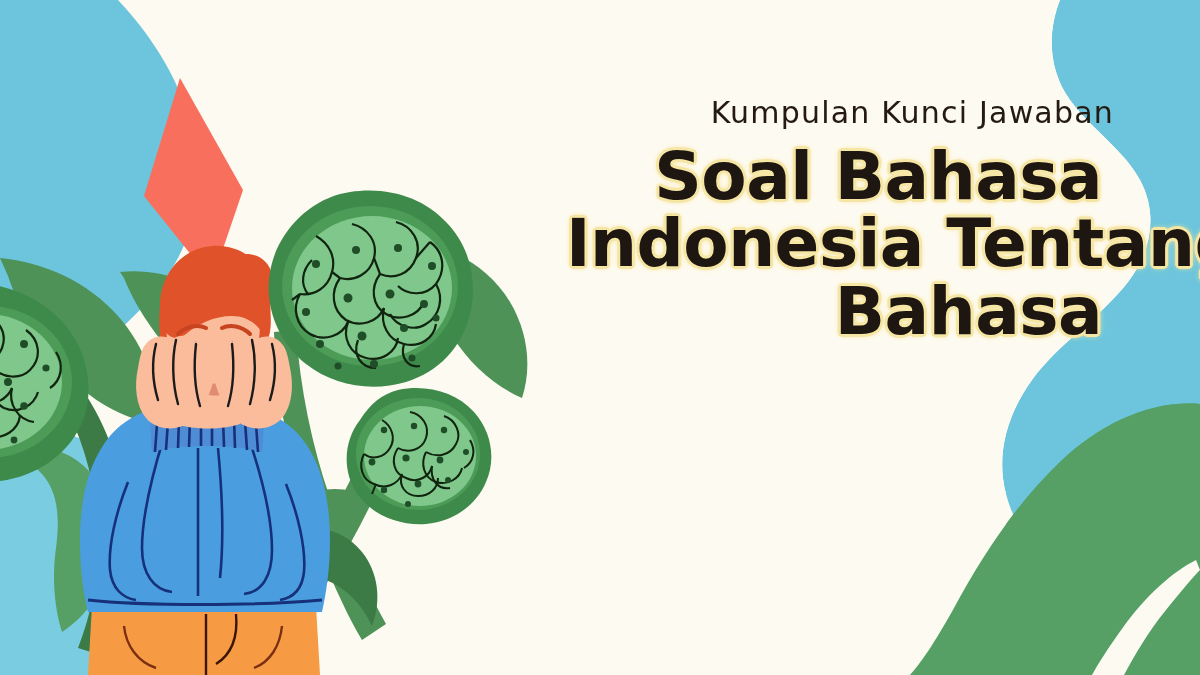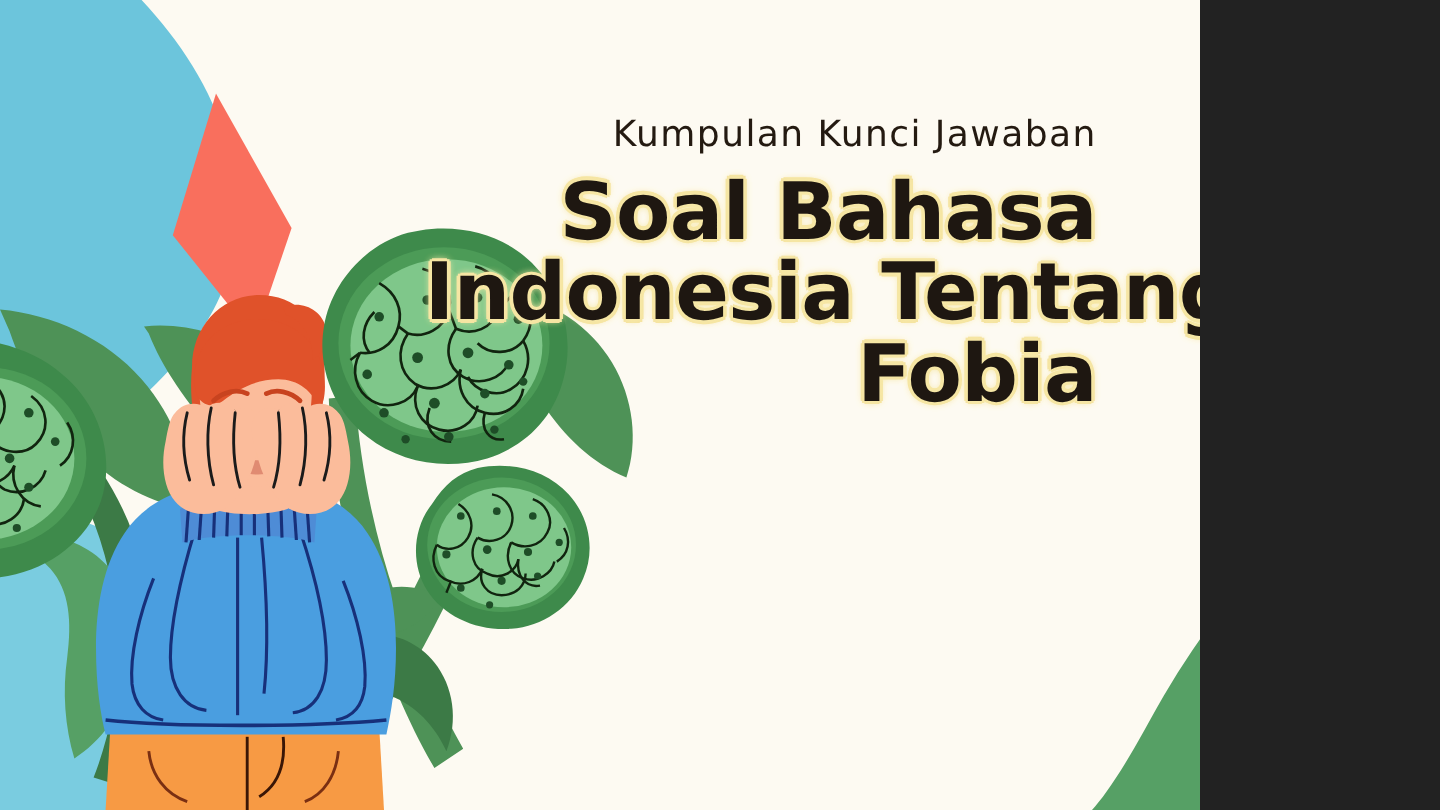--- a/index.html
+++ b/index.html
@@ -1,19 +1,19 @@
 <!DOCTYPE html>
 <html><head>
 <meta charset="utf-8">
 <style>
   html,body{margin:0;padding:0;background:#222;}
   *{box-sizing:border-box;}
   #poster{
     position:relative;
-    width:1000px;height:675px;
+    width:1200px;height:675px;
     overflow:hidden;
     background:#86efac;
     font-family:"DejaVu Sans", sans-serif;
   }
   .layer{position:absolute;top:0;left:0;width:1200px;height:675px;}
   .svgl{display:block;}
 
   
   #text-block{
     position:absolute;
@@ -33,21 +33,21 @@
     margin:0 0 14px 0;
     white-space:nowrap;
   }
   #headline{
     font-family:"DejaVu Sans", sans-serif;
     font-weight:700;
     font-size:66px;
     line-height:1.02;
     letter-spacing:-0.5px;
     color:#1E1711;
-    margin:0;
+    margin:12px;
     text-shadow:
        0 0 7px #F7E9A8,
        0 0 7px #F7E9A8,
        2px 2px 0 #F5E3A0,
       -2px 2px 0 #F5E3A0,
        2px -2px 0 #F5E3A0,
       -2px -2px 0 #F5E3A0,
        3px 0 0 #F5E3A0,
       -3px 0 0 #F5E3A0,
        0 3px 0 #F5E3A0,
@@ -377,17 +377,17 @@
          C1182,590 1194,576 1200,570 Z"></path>
 
     <path fill="#4C9B57" d="M560,418 C566,414 572,412 578,412 L578,500 C570,496 564,488 560,480 Z" opacity="0"></path>
   </svg>
 
   <div id="text-block">
     <div id="eyebrow">Kumpulan Kunci Jawaban</div>
     <div id="headline">
       <span class="hl">Soal Bahasa</span>
       <span class="hl">Indonesia Tentang</span>
-      <span class="hl">Fobia</span>
+      <span class="hl">Bahasa</span>
     </div>
   </div>
 
 </div>
 
 </body></html>

